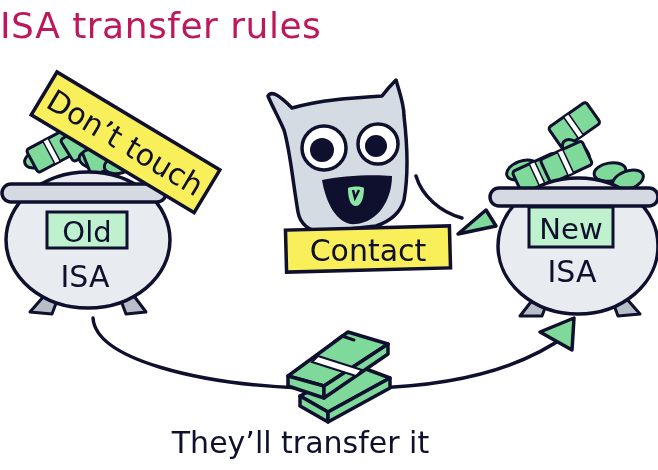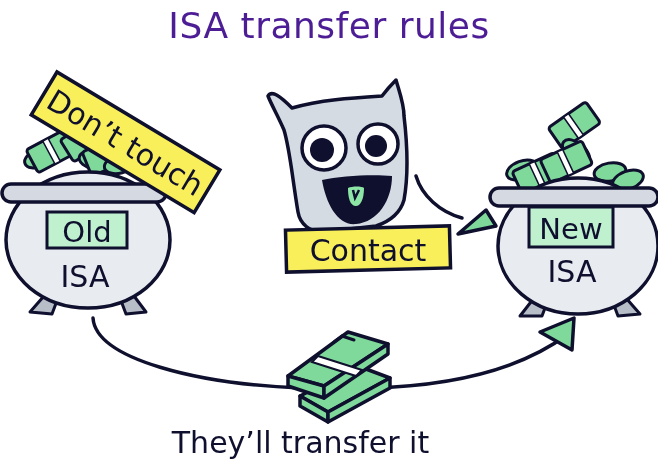--- a/index.html
+++ b/index.html
@@ -1,19 +1,19 @@
 <!DOCTYPE html>
 <html><head>
 <meta charset="utf-8">
 <style>
   html, body { margin:0; padding:0; background:#ffffff; }
   body { width:658px; height:470px; position:relative; overflow:hidden;
          font-family:"DejaVu Sans", sans-serif; color:#0f0f2e; }
-  .title { position:absolute; left:0; top:0; width:658px; text-align:center;
-           font-size:36px; line-height:52px; letter-spacing:0.5px; color:#4c1d95; }
+  .title { position:absolute; left:0; top:0; width:658px; 
+           font-size:36px; line-height:52px; letter-spacing:0.5px; color:#be185d; }
   .caption { position:absolute; left:0; top:420px; width:601px; text-align:center;
              font-size:30px; line-height:46px; color:#0f0f2e; }
   svg.art { position:absolute; left:0; top:0; }
   .svgtext { font-family:"DejaVu Sans", sans-serif; fill:#0f0f2e; }
 </style>
 </head>
 <body>
 
 <div class="title">ISA transfer rules</div>
 

